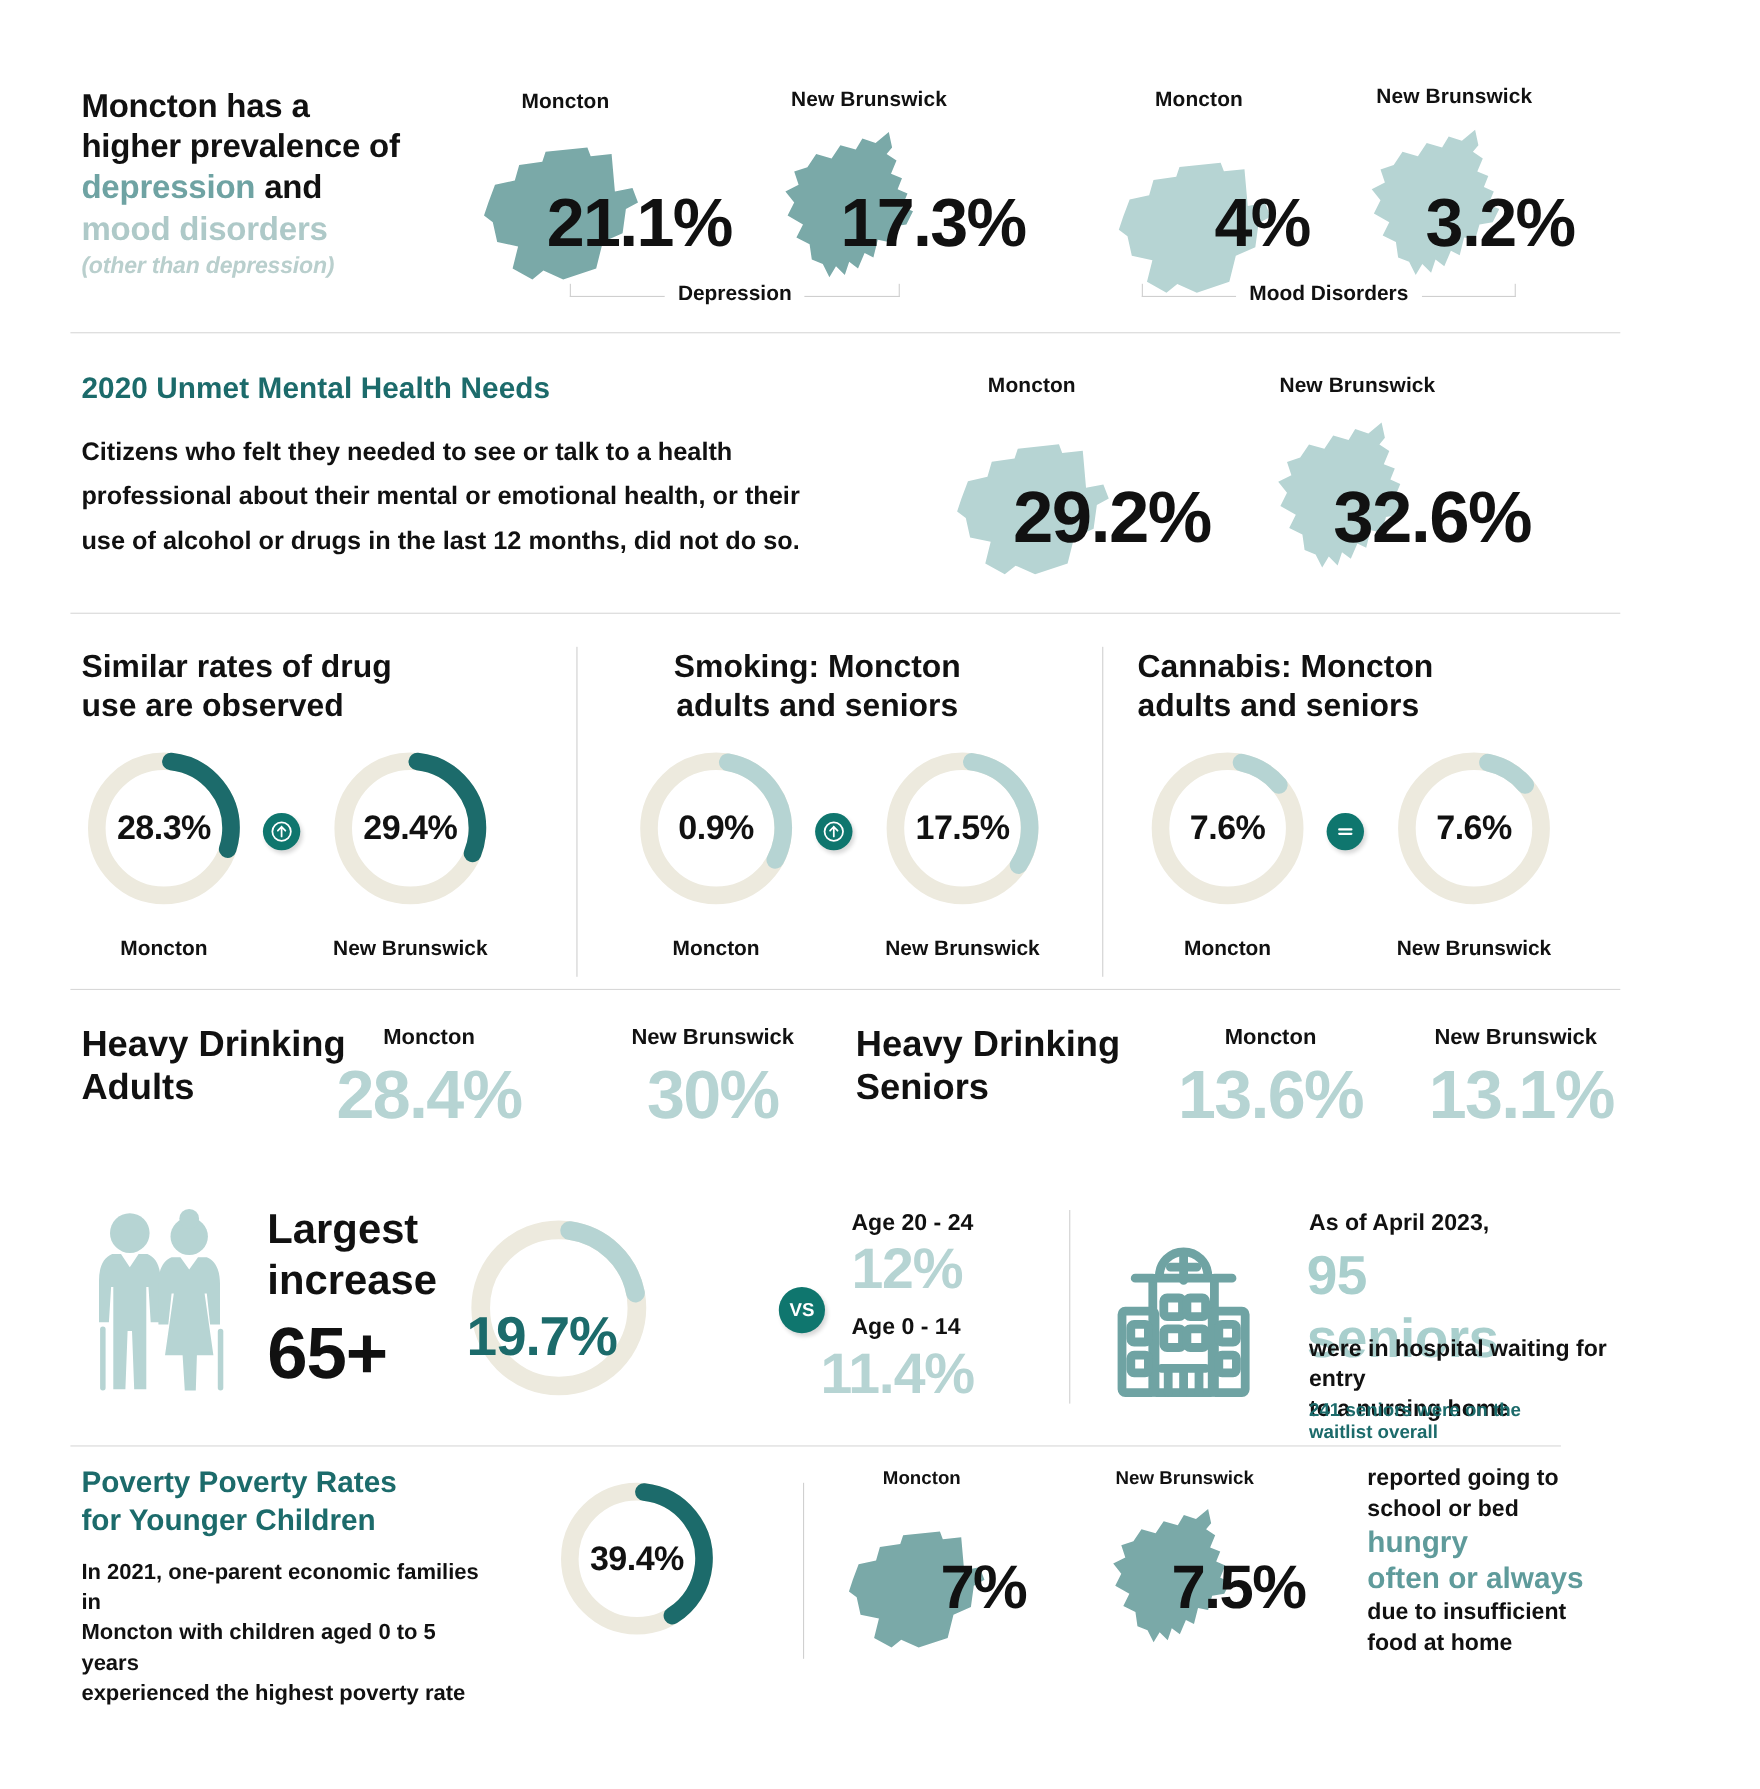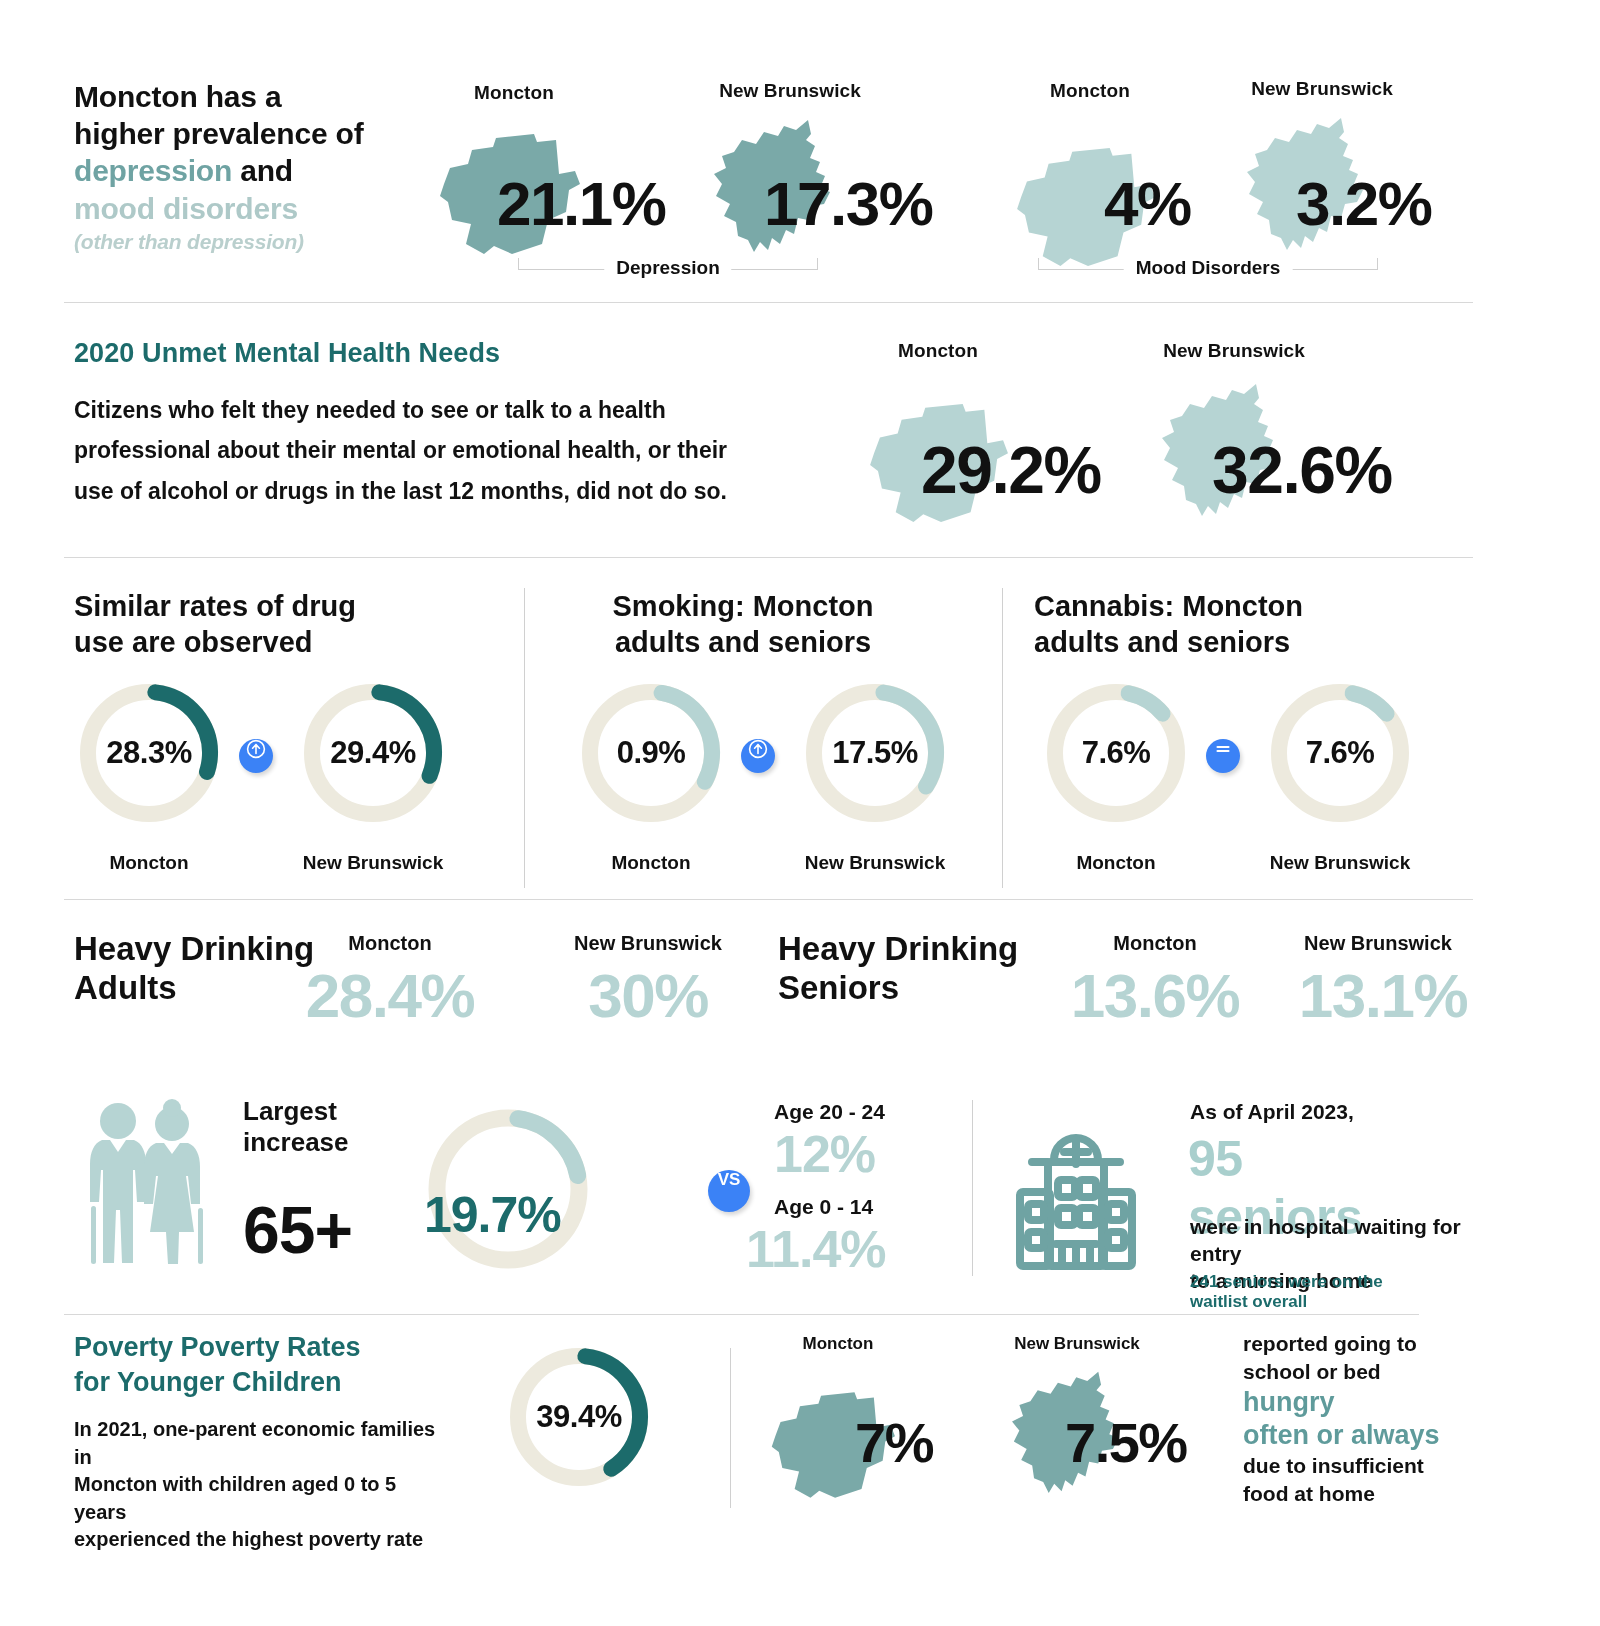--- a/index.html
+++ b/index.html
@@ -48,30 +48,30 @@
 
   .donut { position: absolute; }
   .donut .val {
     position: absolute; inset: 0; display: flex; align-items: center; justify-content: center;
     font-size: 31px; font-weight: 800; color: #111; letter-spacing: -.5px;
   }
   .donut-caption { position: absolute; font-size: 19px; font-weight: 600; color: #111; text-align: center; }
 
   .badge {
     position: absolute; width: 34px; height: 34px; border-radius: 50%;
-    background: #3b82f6; display: flex; justify-content: center;
+    background: #0f766e; display: flex; align-items: center; justify-content: center;
     box-shadow: 2px 3px 4px rgba(0,0,0,.16);
   }
   .badge.vs { width: 42px; height: 42px; font-size: 17px; font-weight: 800; color: #fff; }
 
   .hd-title { position: absolute; font-size: 33px; font-weight: 800; line-height: 1.18; color: #111; }
   .hd-sub { position: absolute; font-size: 20px; font-weight: 700; color: #111; text-align: center; }
   .hd-val { position: absolute; font-size: 62px; font-weight: 800; color: #b6d4d3; text-align: center; letter-spacing: -1.5px; }
 
-  .big-inc { position: absolute; font-size: 26px; font-weight: 800; line-height: 1.2; color: #111; }
+  .big-inc { position: absolute; font-size: 38px; font-weight: 800; line-height: 1.2; color: #111; }
   .big-65 { position: absolute; font-size: 66px; font-weight: 800; color: #111; letter-spacing: -1px; }
 
   .agelbl { position: absolute; font-size: 21px; font-weight: 700; color: #111; }
   .ageval { position: absolute; font-size: 52px; font-weight: 700; color: #b6d4d3; letter-spacing: -1px; }
 
   .asof { position: absolute; font-size: 21px; font-weight: 700; color: #111; }
   .seniors-big { position: absolute; font-size: 50px; font-weight: 600; color: #a9cfcd; letter-spacing: -.5px; }
   .seniors-sub { position: absolute; font-size: 21px; font-weight: 700; line-height: 1.28; color: #111; }
   .waitlist { position: absolute; font-size: 17px; font-weight: 700; color: #1c6b6b; }
 

